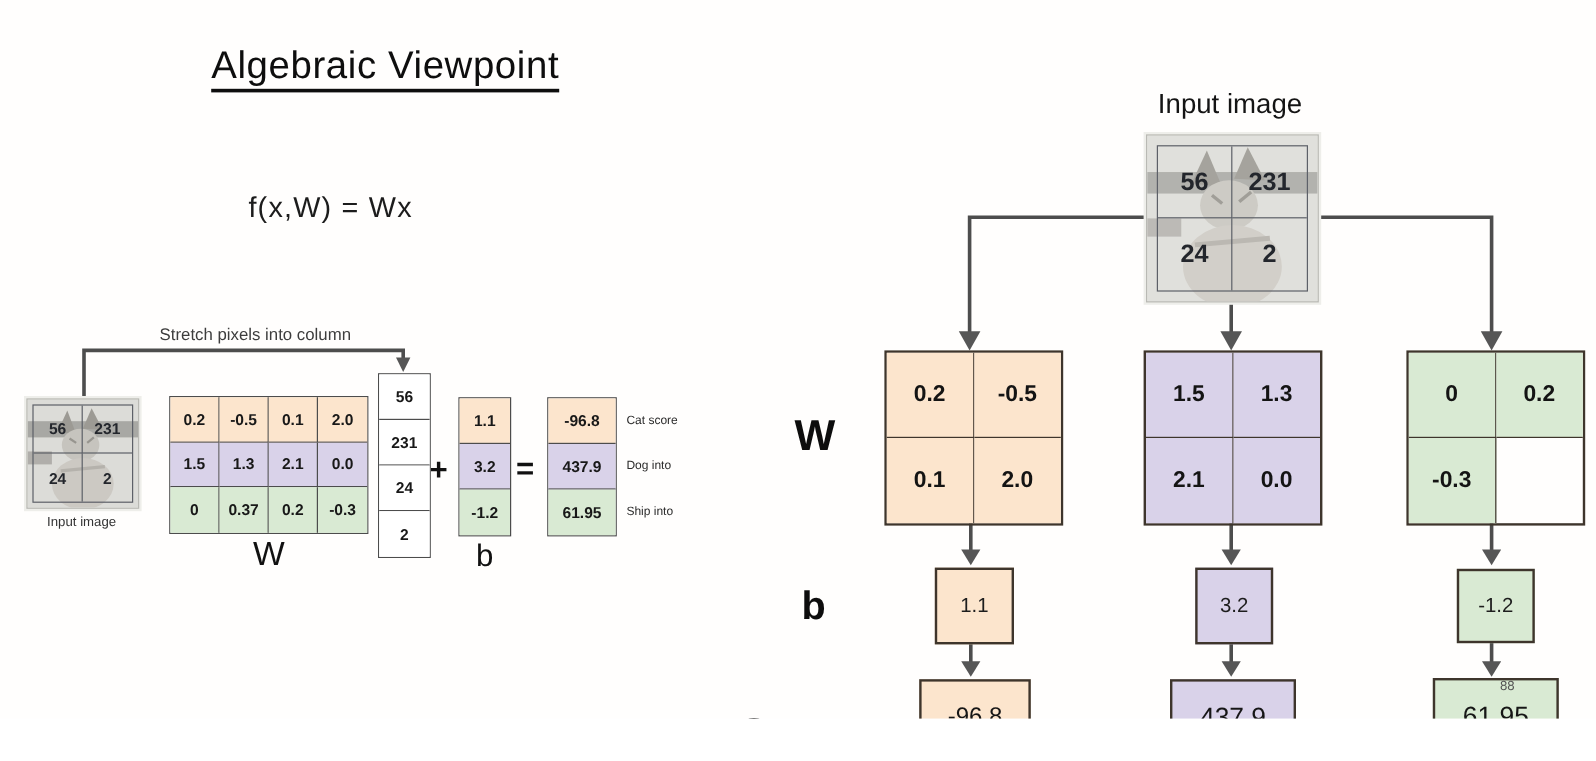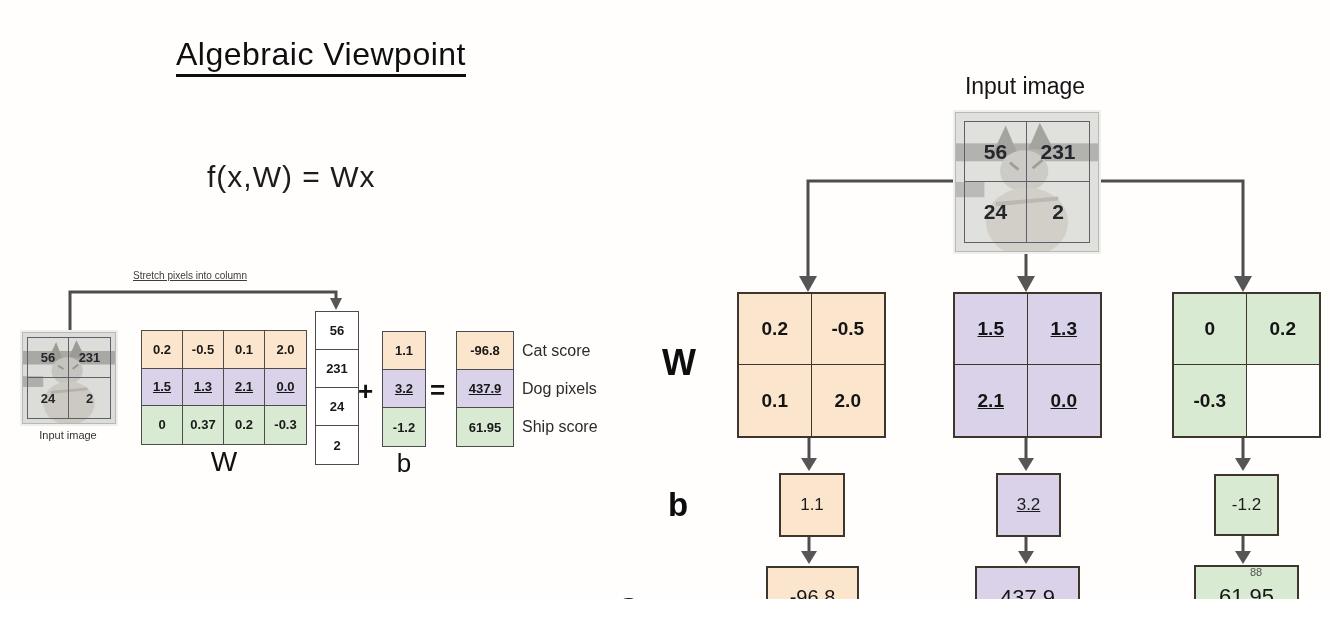--- a/index.html
+++ b/index.html
@@ -4,44 +4,44 @@
 <style>
   html,body{margin:0;padding:0;background:#ffffff;}
   .canvas{
     position:relative;width:1330px;height:599px;background:#fffefd;
     font-family:"Liberation Sans",sans-serif;color:#1a1a1a;overflow:hidden;
   }
   .abs{position:absolute;}
   
   .big-title{font-size:32px;color:#0e0e0e;text-align:center;letter-spacing:.5px;}
   .big-title .u{display:inline-block;border-bottom:3px solid #0e0e0e;padding-bottom:1px;}
-  .formula{font-size:30px;color:#1c1c1c;letter-spacing:1px;}
+  .formula{font-size:24px;color:#1c1c1c;letter-spacing:1px;}
   
   .lgrid{display:grid;border:1.5px solid #4c4c4c;background:#fff;z-index:2;}
   .lcell{display:flex;align-items:center;justify-content:center;
          font-weight:bold;font-size:13px;color:#181818;
          border-right:1.2px solid #4c4c4c;border-bottom:1.2px solid #4c4c4c;}
   .lw{grid-template-columns:repeat(4,41px);grid-auto-rows:37.5px;}
   .lw .lcell:nth-child(4n){border-right:none;}
   .lw .lcell:nth-child(n+9){border-bottom:none;}
   .vcol{grid-template-columns:42px;grid-auto-rows:38px;}
   .vcol .lcell{border-right:none;}
   .vcol .lcell:last-child{border-bottom:none;}
   .scol{grid-template-columns:56px;grid-auto-rows:38px;}
   .scol .lcell{border-right:none;}
   .scol .lcell:last-child{border-bottom:none;}
   .cat-c{background:#fce5cd;}
-  .dog-c{background:#d9d2e9;text-decoration:underline;}
+  .dog-c{background:#d9d2e9;}
   .ship-c{background:#d9ead3;}
   .white-c{background:#ffffff;}
   .op{font-size:26px;font-weight:bold;color:#111;}
   .small-label{font-size:11px;color:#333;}
-  .tiny-label{font-size:10px;color:#3d3d3d;text-decoration:underline;}
+  .tiny-label{font-size:14px;color:#3d3d3d;}
   .mat-label-left{font-size:28px;color:#111;}
-  .score-names{line-height:38px;font-size:16px;color:#2b2b2b;}
+  .score-names{line-height:38px;font-size:10px;color:#2b2b2b;}
   
   .rw{display:grid;grid-template-columns:1fr 1fr;grid-auto-rows:1fr;
       width:145px;height:142px;border:2px solid #3e352c;z-index:2;}
   .rw-cell{display:flex;align-items:center;justify-content:center;
            font-weight:bold;font-size:19px;color:#141414;
            border-right:1.6px solid #3e352c;border-bottom:1.6px solid #3e352c;}
   .rw-cell:nth-child(2n){border-right:none;}
   .rw-cell:nth-child(n+3){border-bottom:none;}
   .bbox{display:flex;align-items:center;justify-content:center;
         border:2px solid #3e352c;font-size:17px;color:#1d1d1d;z-index:2;}
@@ -161,22 +161,22 @@
 
   <div class="abs op" style="left:430px;top:375px;">=</div>
 
   <div class="abs lgrid scol" style="left:456px;top:331px;">
     <div class="lcell cat-c">-96.8</div>
     <div class="lcell dog-c">437.9</div>
     <div class="lcell ship-c">61.95</div>
   </div>
   <div class="abs score-names" style="left:522px;top:332px;">
     <div>Cat score</div>
-    <div>Dog pixels</div>
-    <div>Ship score</div>
+    <div>Dog into</div>
+    <div>Ship into</div>
   </div>
 
 
   <div class="abs" style="left:875px;top:73px;width:300px;text-align:center;font-size:23px;color:#141414;">Input image</div>
 
   <div class="abs photo photo-large" style="left:955px;top:112px;width:142px;height:138px;">
     <svg width="142" height="138" viewBox="0 0 100 100" preserveAspectRatio="none">
       <rect width="100" height="100" fill="#e0e0dc"></rect>
       <rect y="22" width="100" height="13" fill="#b2b2ae"></rect>
       <rect y="50" width="20" height="11" fill="#bcbab6"></rect>

